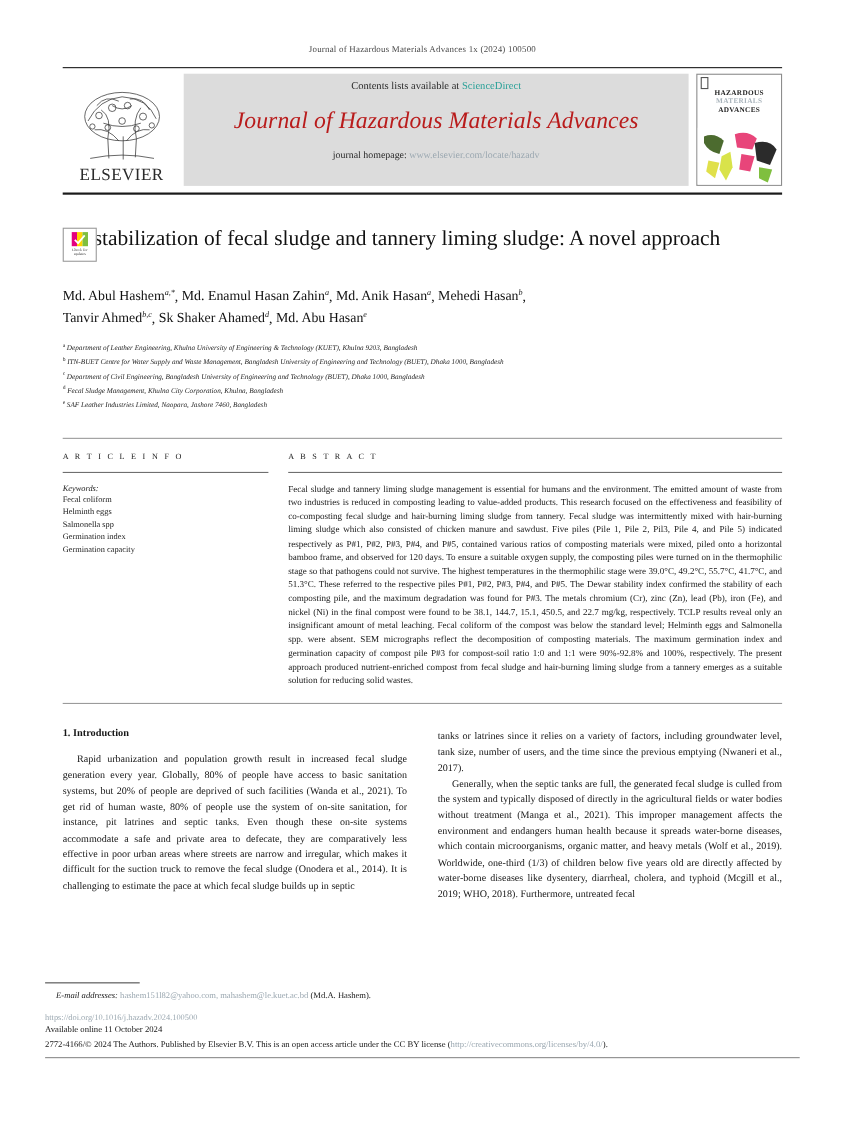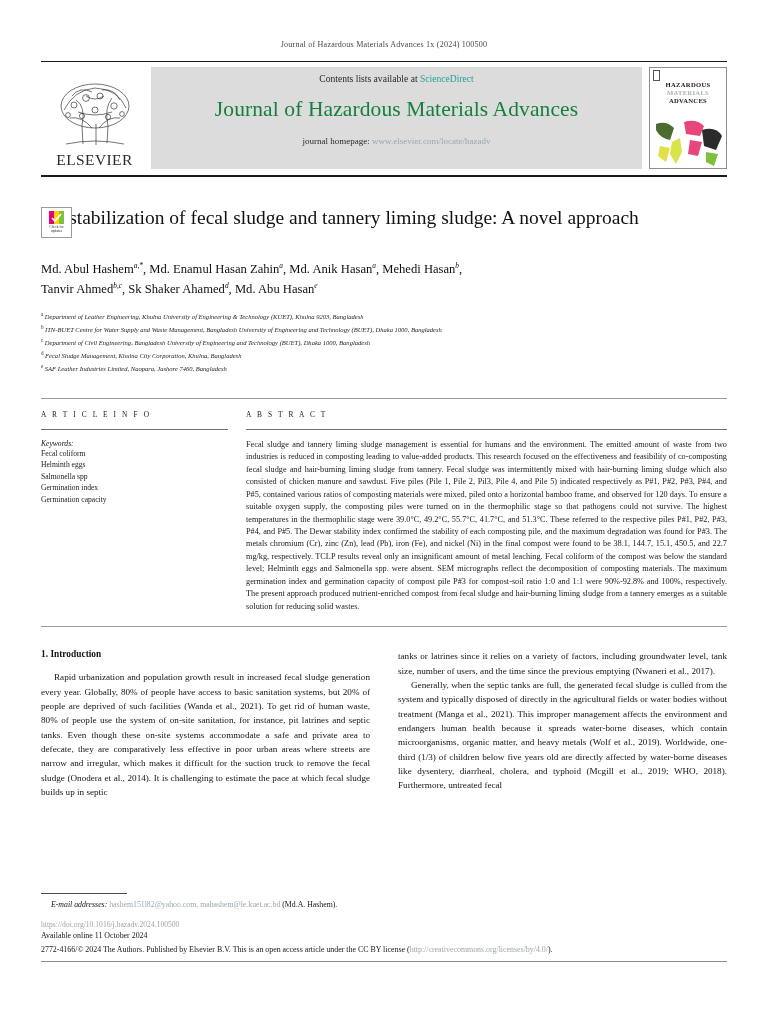--- a/index.html
+++ b/index.html
@@ -3,21 +3,21 @@
 <meta charset="utf-8">
 <style>
   * { box-sizing: border-box; margin: 0; padding: 0; }
   html, body {
     width: 768px; height: 1024px;
     background: #ffffff;
     font-family: "Liberation Serif", serif;
     color: #161616;
     overflow: hidden;
   }
-  .page { position: relative; width: 768px; height: 1024px; padding: 0 41px; }
+  .page { position: relative; width: 768px; height: 1024px; padding: 0 57px; }
 
   
   .runhead {
     text-align: center;
     font-size: 8.1px;
     color: #4a4a4a;
     letter-spacing: .2px;
     padding-top: 40px;
     font-style: normal;
   }
@@ -39,21 +39,21 @@
   }
   .masthead-center {
     flex: 1 1 auto; background: #dcdcdc;
     display: flex; flex-direction: column;
     align-items: center; justify-content: flex-start;
     margin: 0 7px 0 3px; padding: 6px 0;
   }
   .contents-line { font-size: 9.6px; color: #2a2a2a; }
   .sd-link { color: #2aa198; }
   .journal-name {
-    font-size: 21.5px; color: #15803d; margin: 13px 0 14px; letter-spacing: .1px;
+    font-size: 21.5px; color: #b91c1c; margin: 13px 0 14px; letter-spacing: .1px; font-style: italic;
   }
   .homepage-line { font-size: 9px; color: #2a2a2a; }
   .homepage-url { color: #9aa7b0; }
   .cover-thumb {
     width: 78px; flex: 0 0 78px; border: 1px solid #8d8d8d;
     background: #fff; position: relative; overflow: hidden;
   }
   .cover-top {
     font-size: 6.6px; text-align: center; color: #222;
     padding-top: 13px; line-height: 1.25; font-weight: bold;

